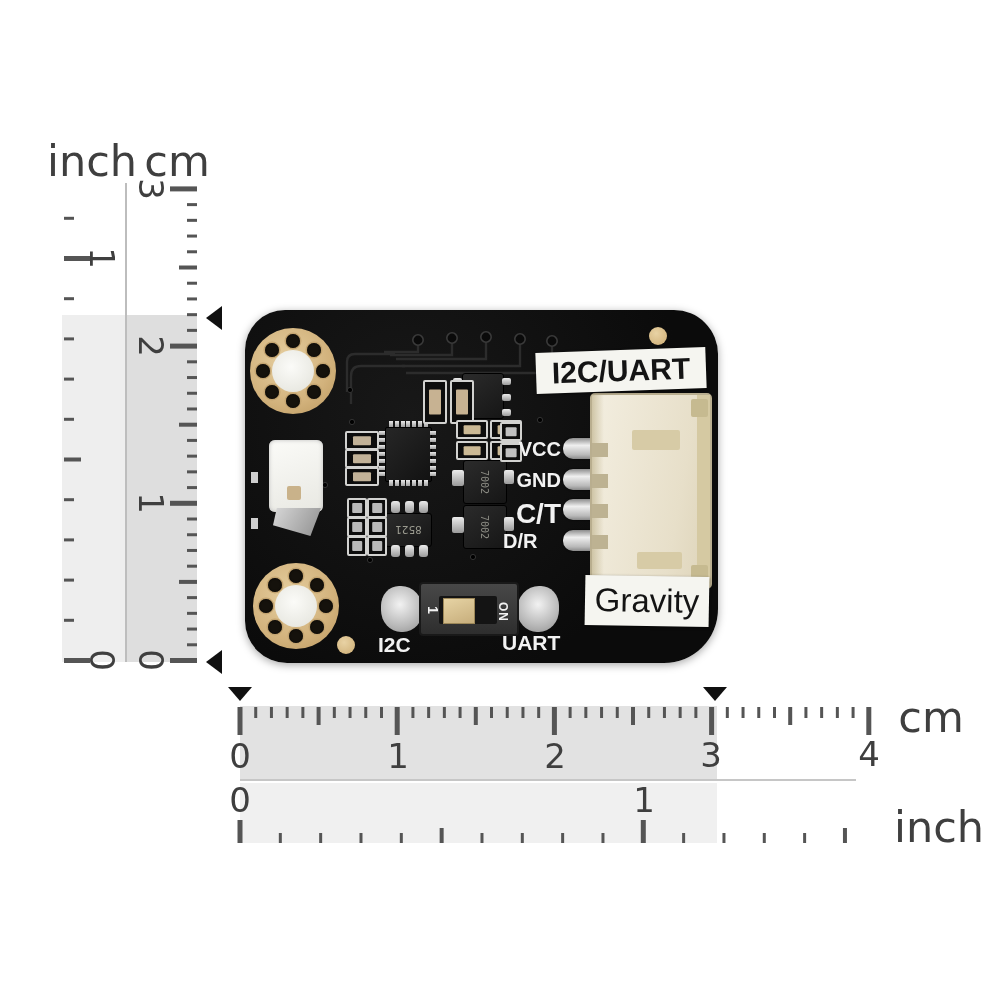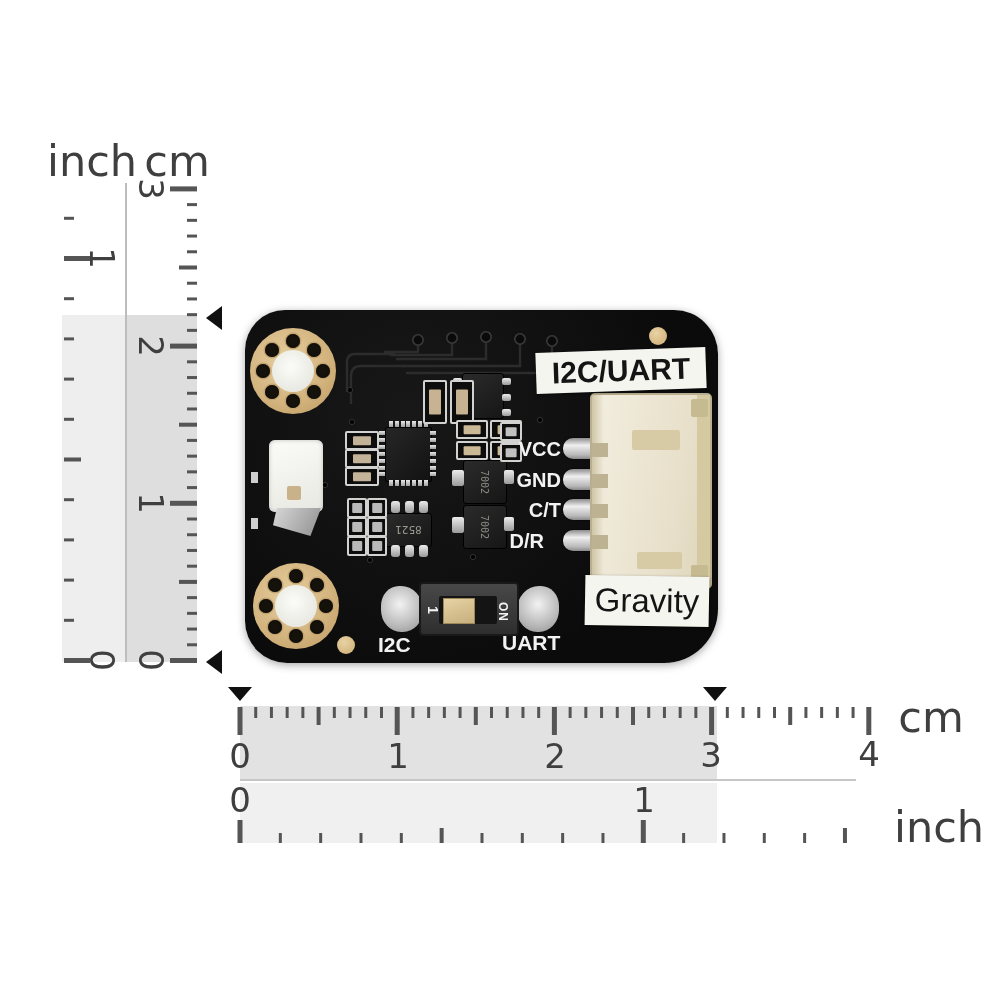--- a/index.html
+++ b/index.html
@@ -354,22 +354,22 @@
         <div style="position:absolute;left:255px;top:112px;width:18px;height:15px;" class="padcell">
           <div style="position:absolute;width:60%;height:62%;background:#c0c0c0;" class="padchip"></div>
         </div>
         <div style="position:absolute;left:255px;top:133px;width:18px;height:15px;" class="padcell">
           <div style="position:absolute;width:60%;height:62%;background:#c0c0c0;" class="padchip"></div>
         </div>
       </div>
 
     <div class="silk" style="left:258px;top:129px;width:58px;text-align:right;font-size:20px;">VCC</div>
     <div class="silk" style="left:258px;top:160px;width:58px;text-align:right;font-size:20px;">GND</div>
-    <div class="silk" style="left:258px;top:190px;width:58px;text-align:right;font-size:20px;">C/T</div>
-    <div class="silk" style="left:241px;top:221px;width:58px;text-align:right;font-size:20px;">D/R</div>
+    <div class="silk" style="left:258px;top:190px;width:58px;text-align:right;font-size:28px;">C/T</div>
+    <div class="silk" style="left:258px;top:221px;width:58px;font-size:20px;">D/R</div>
 
     <div class="pinpill" style="left:318px;top:128px;"></div>
     <div class="pinpill" style="left:318px;top:159px;"></div>
     <div class="pinpill" style="left:318px;top:189px;"></div>
     <div class="pinpill" style="left:318px;top:220px;"></div>
 
     <div class="abs" style="left:345px;top:83px;width:122px;height:196px;background:linear-gradient(100deg,#f3eee0,#e7dfc9 70%,#ddd3b8);
                 border:2px solid #b9ae8f;border-radius:5px;box-sizing:border-box;">
       <div class="abs" style="left:0;top:0;width:12px;height:100%;background:linear-gradient(90deg,#cfc5a6,rgba(0,0,0,0));"></div>
       <div class="abs" style="right:0;top:0;width:13px;height:100%;background:#d5c9a2;"></div>

